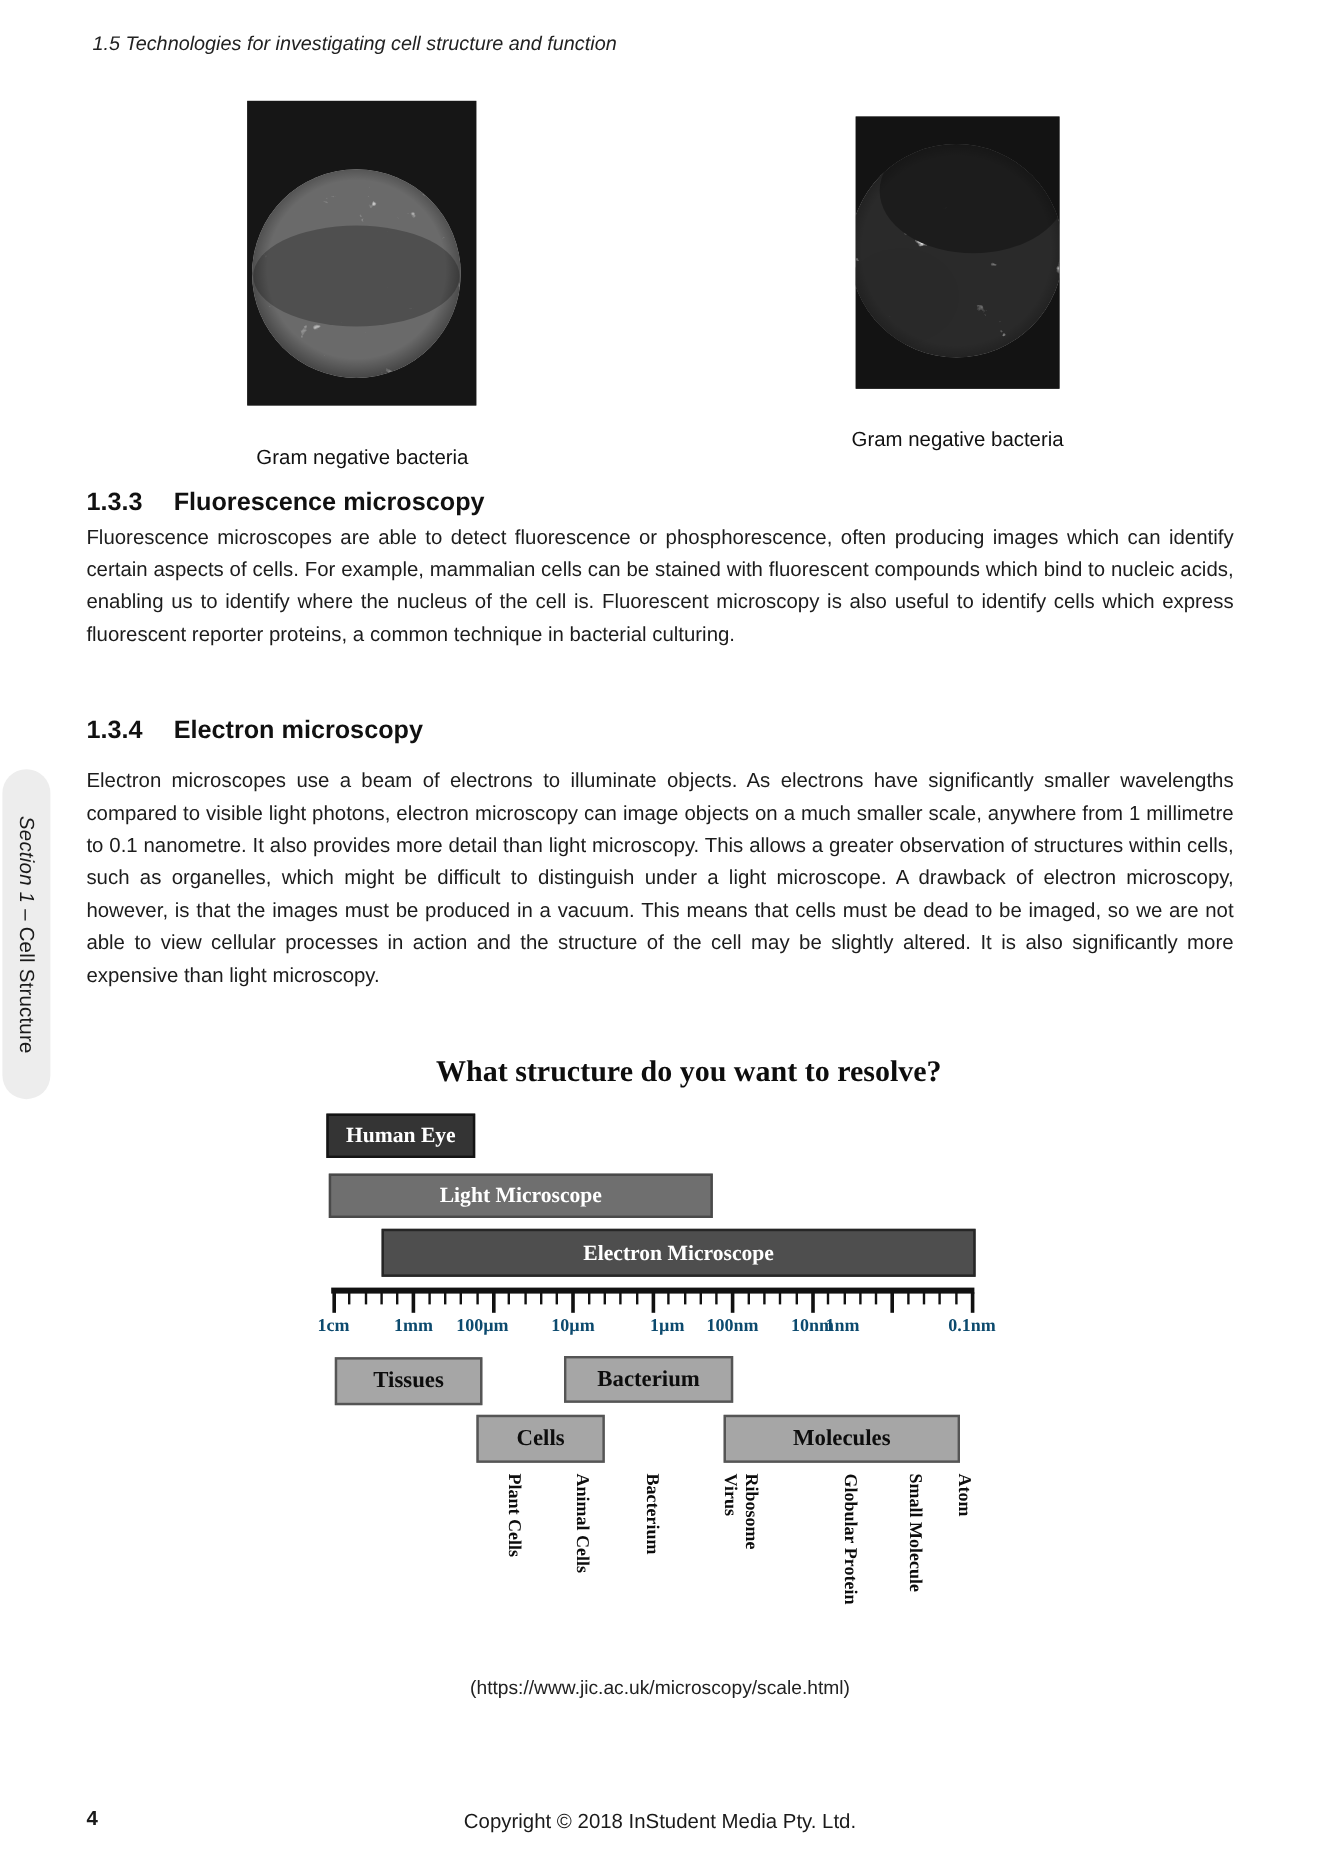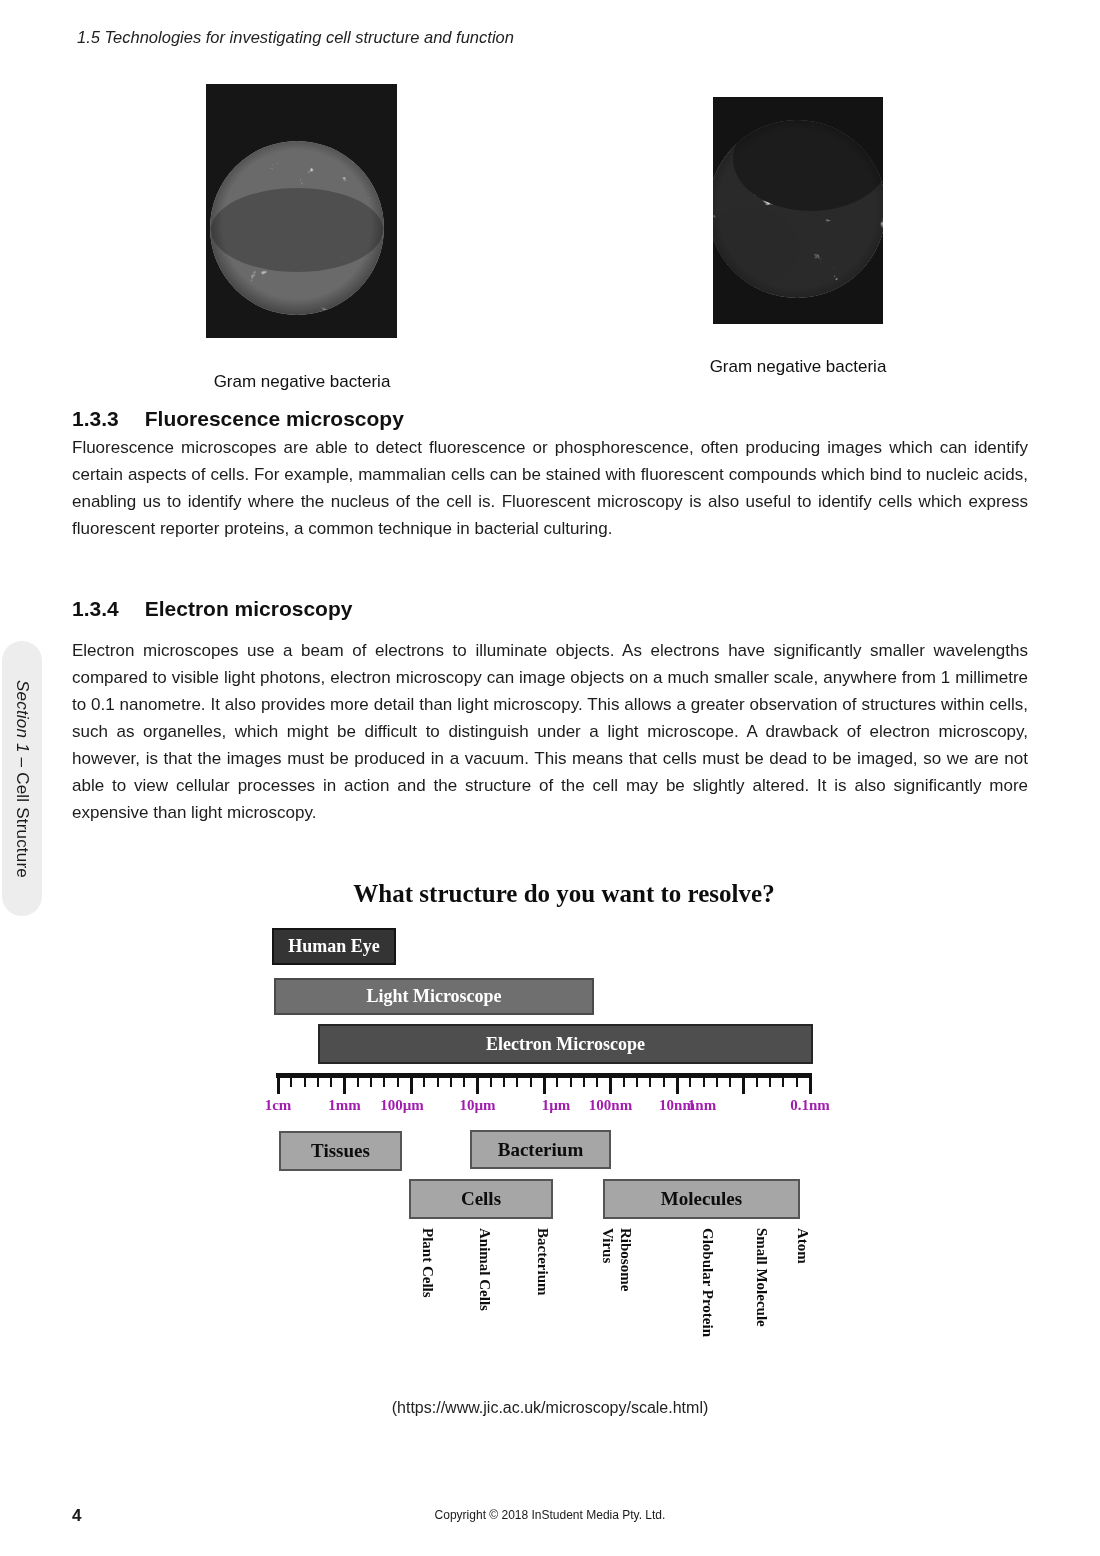--- a/index.html
+++ b/index.html
@@ -28,37 +28,37 @@
   #fig2-caption{left:672px;top:357px;width:252px;}
   
   .section-heading{left:72px;width:956px;font-size:21px;font-weight:bold;color:#111;}
   .section-heading .num{display:inline-block;margin-right:26px;}
   #heading-1{top:407px;}
   #heading-2{top:597px;}
   .body-par{left:72px;width:956px;font-size:17px;line-height:27px;text-align:justify;color:#1c1c1c;}
   #par-1{top:434px;}
   #par-2{top:637px;}
   
-  #diagram-title{left:264px;top:880px;width:600px;text-align:center;
+  #diagram-title{left:274px;top:880px;width:600px;text-align:center;
     font-family:"Liberation Serif",serif;font-weight:bold;font-size:25px;color:#0d0d0d;}
   .inst-bar{position:absolute;display:flex;align-items:center;justify-content:center;
     font-family:"Liberation Serif",serif;font-weight:bold;font-size:18px;color:#ffffff;
     box-sizing:border-box;}
   .struct-box{position:absolute;display:flex;align-items:center;justify-content:center;
     font-family:"Liberation Serif",serif;font-weight:bold;font-size:19px;color:#0d0d0d;
     background:#a6a6a6;border:2px solid #555;box-sizing:border-box;}
   .tick{position:absolute;background:#111;}
   .scale-label{position:absolute;transform:translateX(-50%);
-    font-family:"Liberation Serif",serif;font-weight:bold;font-size:15px;color:#a21caf;white-space:nowrap;}
+    font-family:"Liberation Serif",serif;font-weight:bold;font-size:15px;color:#0c4a6e;white-space:nowrap;}
   .example-label{position:absolute;writing-mode:vertical-rl;
     font-family:"Liberation Serif",serif;font-weight:bold;font-size:15px;color:#0d0d0d;white-space:nowrap;}
   #diagram-source{left:0;top:1399px;width:1100px;text-align:center;font-size:16px;color:#222;}
   
   #page-number{left:72px;top:1506px;font-size:17px;font-weight:bold;}
-  #footer-copyright{left:0;top:1508px;width:1100px;text-align:center;font-size:12px;color:#1a1a1a;}
+  #footer-copyright{left:0;top:1508px;width:1100px;text-align:center;font-size:17px;color:#1a1a1a;}
 </style>
 </head>
 <body>
 
 <div class="abs" id="page-header">1.5 Technologies for investigating cell structure and function</div>
 
 <div class="abs" id="sidebar-tab">
   <div class="vtext"><span class="it">Section 1</span><span> –  Cell Structure</span></div>
 </div>
 
@@ -158,21 +158,21 @@
 </div>
 <div class="abs body-par" id="par-2">Electron microscopes use a beam of electrons to illuminate objects.  As electrons have significantly smaller wavelengths compared to visible light photons, electron microscopy can image objects on a much smaller scale, anywhere from 1 millimetre to 0.1 nanometre.  It also provides more detail than light microscopy.  This allows a greater observation of structures within cells, such as organelles, which might be difficult to distinguish under a light microscope.  A drawback of electron microscopy, however, is that the images must be produced in a vacuum.  This means that cells must be dead to be imaged, so we are not able to view cellular processes in action and the structure of the cell may be slightly altered.  It is also significantly more expensive than light microscopy.</div>
 
 <div class="abs" id="diagram-title">What structure do you want to resolve?</div>
 <div id="diagram-layer">
     <div class="inst-bar" style="left: 272px; top: 928px; width: 124px; height: 37px; background: rgb(52, 52, 52); border: 2px solid rgb(20, 20, 20);">Human Eye</div>
     <div class="inst-bar" style="left: 274px; top: 978px; width: 320px; height: 37px; background: rgb(111, 111, 111); border: 2px solid rgb(74, 74, 74);">Light Microscope</div>
     <div class="inst-bar" style="left: 318px; top: 1024px; width: 495px; height: 40px; background: rgb(78, 78, 78); border: 2px solid rgb(38, 38, 38);">Electron Microscope</div>
     <div class="struct-box" style="left: 279px; top: 1131px; width: 123px; height: 40px;">Tissues</div>
     <div class="struct-box" style="left: 470px; top: 1130px; width: 141px; height: 39px;">Bacterium</div>
-    <div class="struct-box" style="left: 409px; top: 1179px; width: 144px; height: 40px; font-family: Liberation Serif, serif;">Cells</div>
+    <div class="struct-box" style="left: 397px; top: 1179px; width: 107px; height: 40px; font-family: Liberation Serif, serif;">Cells</div>
     <div class="struct-box" style="left: 603px; top: 1179px; width: 197px; height: 40px;">Molecules</div>
     <div class="example-label" style="left: 419px; top: 1228px;">Plant Cells</div>
     <div class="example-label" style="left: 476px; top: 1228px;">Animal Cells</div>
     <div class="example-label" style="left: 534px; top: 1228px;">Bacterium</div>
     <div class="example-label" style="left: 599px; top: 1228px;">Virus</div>
     <div class="example-label" style="left: 617px; top: 1228px;">Ribosome</div>
     <div class="example-label" style="left: 699px; top: 1228px;">Globular Protein</div>
     <div class="example-label" style="left: 753px; top: 1228px;">Small Molecule</div>
     <div class="example-label" style="left: 794px; top: 1228px;">Atom</div>
     <div class="abs" style="left: 276px; top: 1073px; width: 536px; height: 5px; background: rgb(17, 17, 17); position: absolute;"></div>

